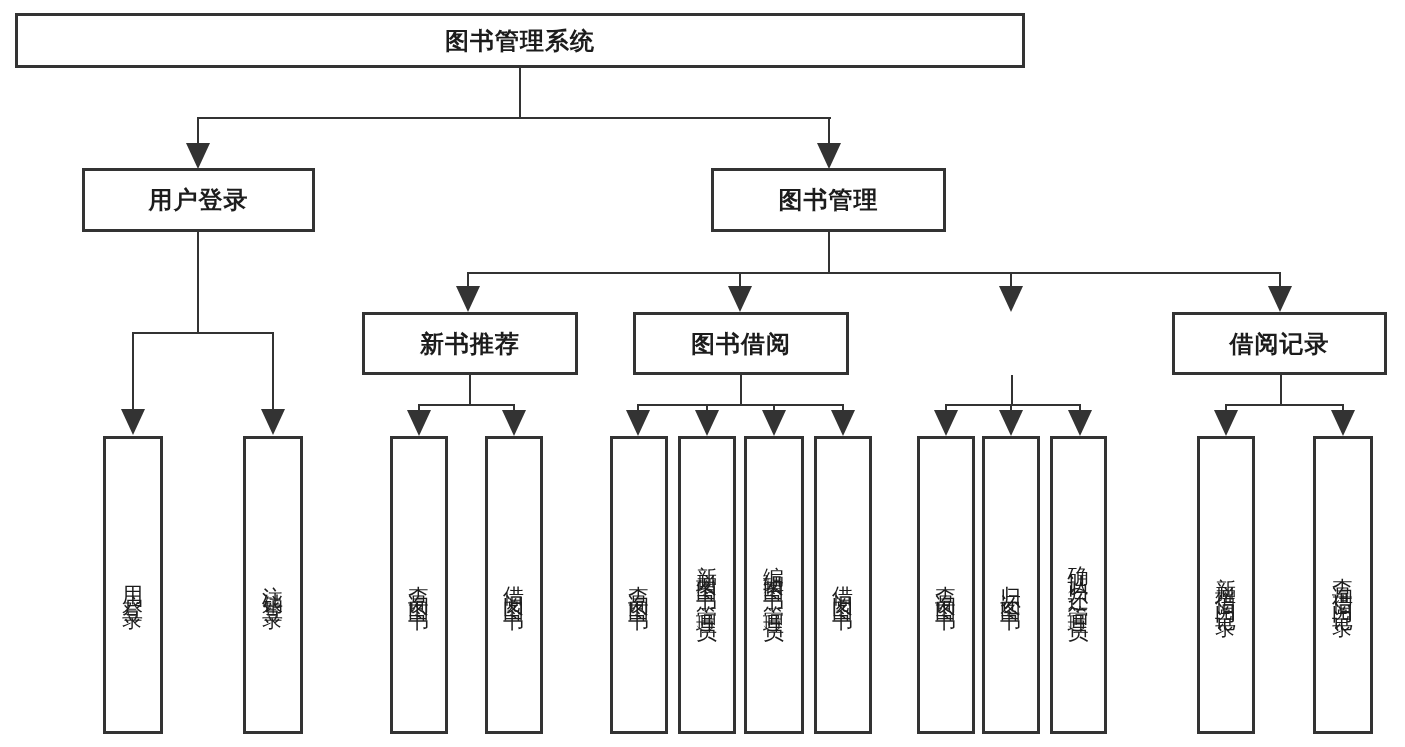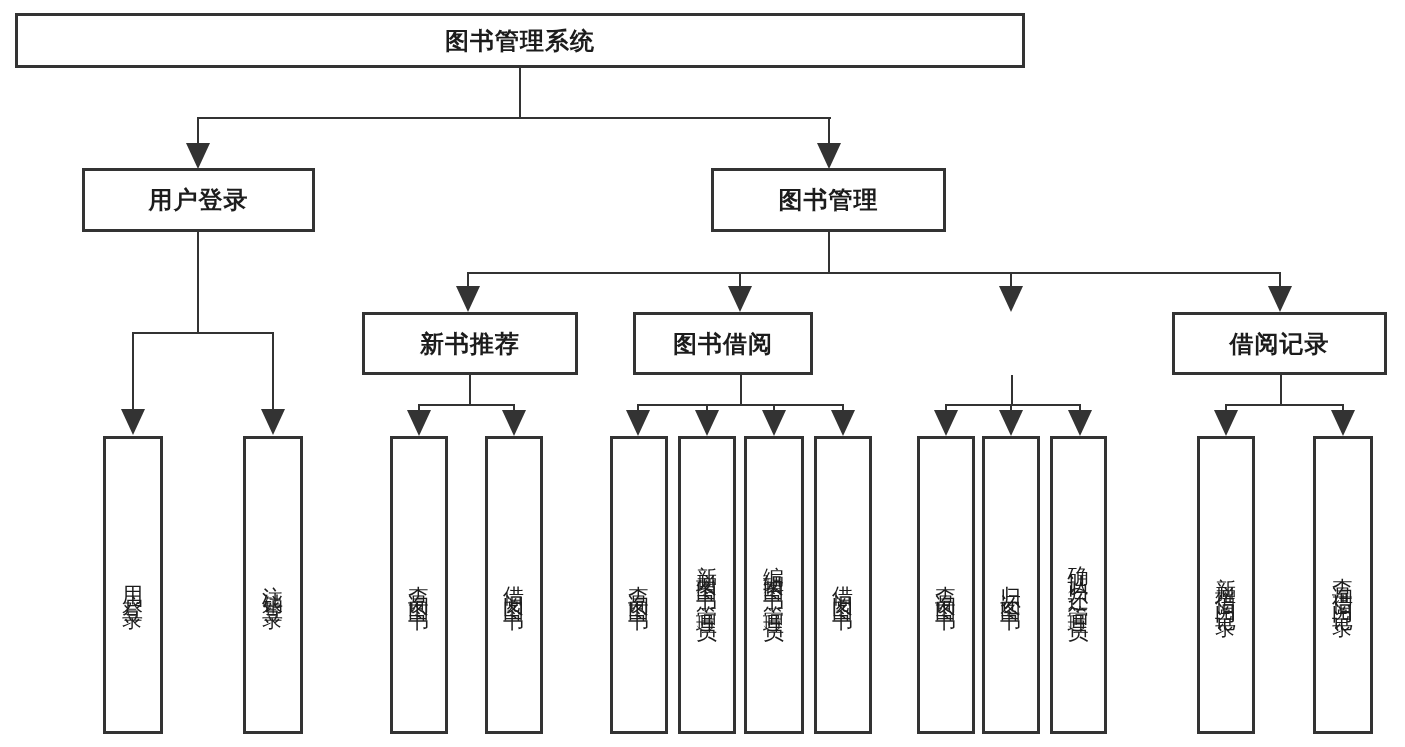--- a/index.html
+++ b/index.html
@@ -84,21 +84,21 @@
   <div class="line" style="left:1010px;top:273px;width:2px;height:15px;"></div>
   <div class="line" style="left:1279px;top:273px;width:2px;height:15px;"></div>
   <div class="arrow" style="left:456px;top:286px;"></div>
   <div class="arrow" style="left:728px;top:286px;"></div>
   <div class="arrow" style="left:999px;top:286px;"></div>
   <div class="arrow" style="left:1268px;top:286px;"></div>
 
   <div class="box hlabel" style="left:362px;top:312px;width:216px;height:63px;">
     <span>新书推荐</span>
   </div>
-  <div class="box hlabel" style="left:633px;top:312px;width:180px;height:63px;text-align:center;">
+  <div class="box hlabel" style="left:633px;top:312px;width:216px;height:63px;text-align:center;">
     <span>图书借阅</span>
   </div>
   <div class="box hlabel" style="left:1172px;top:312px;width:215px;height:63px;">
     <span>借阅记录</span>
   </div>
 
   <div class="line" style="left:469px;top:375px;width:2px;height:31px;"></div>
   <div class="line" style="left:418px;top:404px;width:97px;height:2px;"></div>
   <div class="line" style="left:418px;top:405px;width:2px;height:8px;"></div>
   <div class="line" style="left:513px;top:405px;width:2px;height:8px;"></div>

